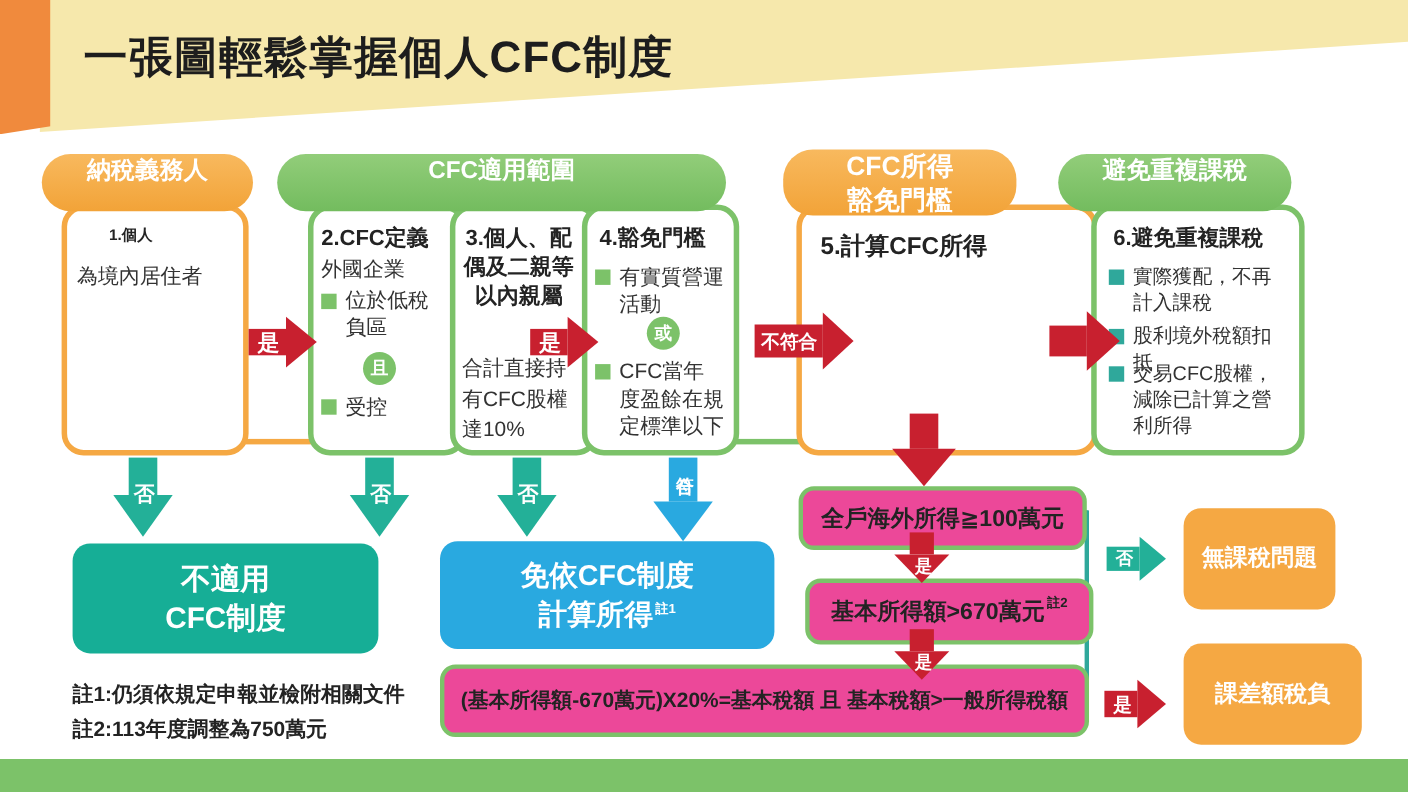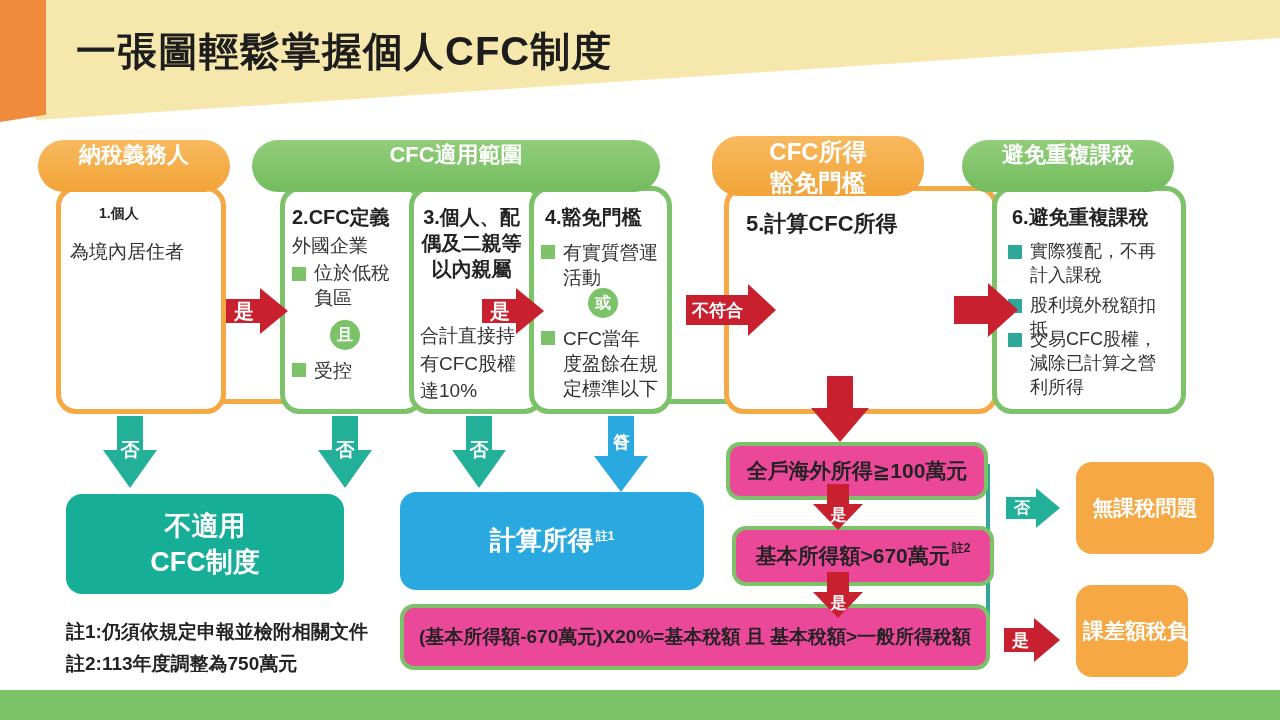--- a/index.html
+++ b/index.html
@@ -181,20 +181,21 @@
   <div class="arrd" style="--c:#C8202F;left:811px;top:376px;">
     <div class="stem" style="width:26px;height:32px;"></div>
     <div class="head" style="border-left:29px solid transparent;border-right:29px solid transparent;border-top:34px solid var(--c);"></div>
   </div>
 
   <div class="bigbox" style="left:66px;top:494px;width:278px;height:100px;background:#16AE96;font-size:27px;">
     <span>不適用</span>
     <span>CFC制度</span>
   </div>
   <div class="bigbox" style="left:400px;top:492px;width:304px;height:98px;background:#29A9E0;font-size:26px;">
+    <span>免依CFC制度</span>
     <span><span>計算所得</span><span class="sup">註1</span></span>
   </div>
 
   <div class="notes">
     <div>註1:仍須依規定申報並檢附相關文件</div>
     <div>註2:113年度調整為750萬元</div>
   </div>
 
   <div class="checkbox" style="left:726px;top:442px;width:254px;height:50px;font-size:21px;">
     <span>全戶海外所得≧100萬元</span>
@@ -229,18 +230,18 @@
   </div>
   <div class="bigbox" style="left:1076px;top:462px;width:138px;height:92px;background:#F5A843;font-size:21px;">
     <span>無課稅問題</span>
   </div>
 
   <div class="arrr" style="--c:#C8202F;left:1004px;top:618px;">
     <div class="stem" style="width:30px;height:24px;"></div>
     <div class="head" style="border-top:22px solid transparent;border-bottom:22px solid transparent;border-left:26px solid var(--c);"></div>
     <span class="lbl" style="left:8px;font-size:17px;">是</span>
   </div>
-  <div class="bigbox" style="left:1076px;top:585px;width:112px;height:92px;background:#F5A843;font-size:21px;align-items:flex-end;">
+  <div class="bigbox" style="left:1076px;top:585px;width:162px;height:92px;background:#F5A843;font-size:21px;">
     <span>課差額稅負</span>
   </div>
 
   <div class="footer"></div>
 </div>
 
 </body></html>

